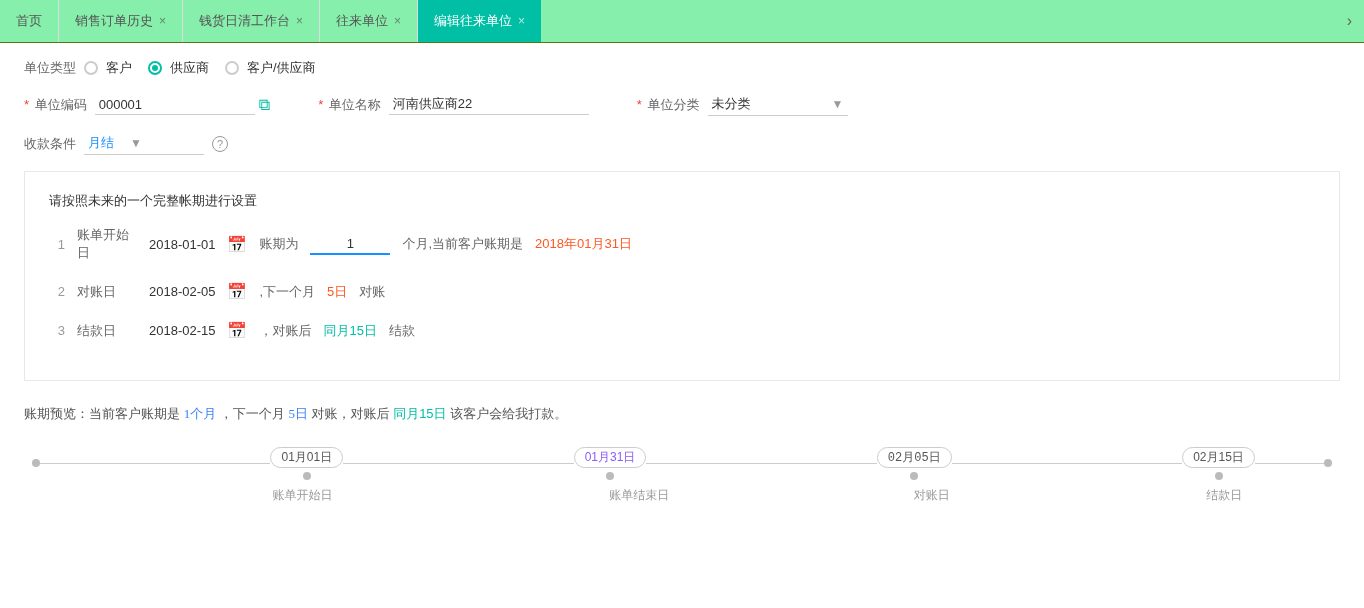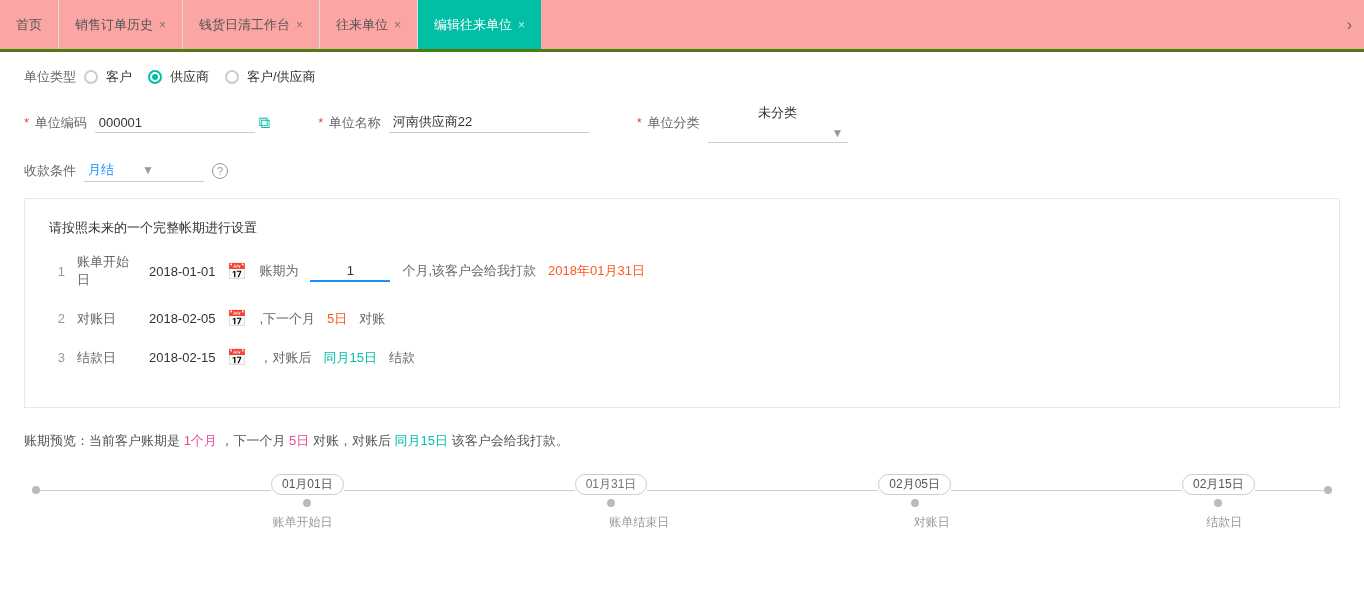--- a/index.html
+++ b/index.html
@@ -2,23 +2,23 @@
 <html><head>
   <meta charset="utf-8">
   <style>
     * { box-sizing: border-box; margin: 0; padding: 0; }
     body { font-family: "Microsoft YaHei", "PingFang SC", sans-serif; font-size: 13px; color: #333; background: #f5f5f5; }
 
     
     .tab-bar {
       display: flex;
       align-items: stretch;
-      background: #fca5a5;
-      border-bottom: 3px solid #4d7c0f;
-      height: 52px;
+      background: #86efac;
+      border-bottom: 1px solid #4d7c0f;
+      height: 43px;
     }
     .tab {
       display: flex;
       align-items: center;
       padding: 0 16px;
       cursor: pointer;
       border-right: 1px solid #ddd;
       font-size: 13px;
       color: #555;
       gap: 6px;
@@ -79,41 +79,41 @@
       padding: 2px 4px;
       font-size: 13px;
       color: #333;
       outline: none;
       width: 160px;
     }
     .input-with-icon { display: flex; align-items: center; gap: 4px; }
     .calendar-icon { color: #00bfa5; font-size: 16px; cursor: pointer; }
 
     .select-wrapper {
-      display: flex; align-items: center; gap: 20px;
+      display: flex; align-items: center; gap: 8px;
       border-bottom: 1px solid #ccc;
       padding: 2px 4px;
       min-width: 120px;
     }
     .select-value { color: #1890ff; font-size: 13px; }
     .dropdown-icon { color: #999; font-size: 12px; }
     .help-icon {
       width: 16px; height: 16px; border-radius: 50%; border: 1px solid #999;
       display: flex; align-items: center; justify-content: center;
       font-size: 11px; color: #999; cursor: pointer;
     }
 
     .field-group {
       display: flex; align-items: center; gap: 8px; margin-right: 40px;
     }
 
     
     .classify-select {
       display: flex; align-items: center; gap: 4px;
-      border-bottom: 1px solid #ccc; padding: 2px 4px; min-width: 140px; flex-direction: column;
+      border-bottom: 1px solid #ccc; padding: 2px 4px; min-width: 140px;
     }
 
     
     .settings-box {
       border: 1px solid #e8e8e8;
       border-radius: 0;
       padding: 20px 24px;
       margin-bottom: 24px;
     }
     .settings-title {
@@ -132,21 +132,21 @@
     .period-input {
       border: none; border-bottom: 2px solid #1890ff;
       width: 80px; text-align: center; font-size: 13px; color: #333; outline: none;
       padding: 2px 4px;
     }
 
     
     .preview-text {
       font-size: 13px; color: #555; margin-bottom: 20px;
     }
-    .preview-text .hl-orange { color: #ec4899; }
+    .preview-text .hl-orange { color: #3b82f6; font-family: Liberation Serif, serif; }
     .preview-text .hl-teal { color: #00bfa5; }
   </style>
 </head>
 <body>
 
 <div class="tab-bar">
   <div class="tab">
     <span>首页</span>
   </div>
   <div class="tab">
@@ -232,21 +232,21 @@
   <div class="settings-box">
     <div class="settings-title">请按照未来的一个完整帐期进行设置</div>
 
     <div class="settings-row">
       <span class="row-num">1</span>
       <span class="row-label">账单开始日</span>
       <span class="date-display">2018-01-01</span>
       <span class="calendar-icon">📅</span>
       <span class="form-label">账期为</span>
       <input class="period-input" type="text" value="1" style="">
-      <span class="form-label">个月,该客户会给我打款</span>
+      <span class="form-label">个月,当前客户账期是</span>
       <span class="highlight-orange">2018年01月31日</span>
     </div>
 
     <div class="settings-row">
       <span class="row-num">2</span>
       <span class="row-label">对账日</span>
       <span class="date-display">2018-02-05</span>
       <span class="calendar-icon">📅</span>
       <span class="form-label">,下一个月</span>
       <span class="highlight-orange">5日</span>
@@ -284,27 +284,27 @@
       <div style="flex:1;height:1px;background:#ccc;"></div>
 
       <div style="display:flex;flex-direction:column;align-items:center;position:relative;">
         <div style="border:1px solid #ccc;border-radius:12px;padding:1px 10px;font-size:12px;color:#555;background:#fff;white-space:nowrap;margin-bottom:4px;">01月01日</div>
         <div style="width:8px;height:8px;border-radius:50%;background:#bbb;"></div>
       </div>
 
       <div style="flex:1;height:1px;background:#ccc;"></div>
 
       <div style="display:flex;flex-direction:column;align-items:center;position:relative;">
-        <div style="border:1px solid #ccc;border-radius:12px;padding:1px 10px;font-size:12px;color:#737373;background:#fff;white-space:nowrap;margin-bottom:4px;">01月31日</div>
+        <div style="border:1px solid #ccc;border-radius:12px;padding:1px 10px;font-size:12px;color:#8b5cf6;background:#fff;white-space:nowrap;margin-bottom:4px;">01月31日</div>
         <div style="width:8px;height:8px;border-radius:50%;background:#bbb;"></div>
       </div>
 
       <div style="flex:1;height:1px;background:#ccc;"></div>
 
-      <div style="display:flex;flex-direction:column;align-items:center;position:relative;">
+      <div style="display:flex;flex-direction:column;align-items:center;position:relative;font-family:Liberation Mono, monospace;">
         <div style="border:1px solid #ccc;border-radius:12px;padding:1px 10px;font-size:12px;color:#555;background:#fff;white-space:nowrap;margin-bottom:4px;">02月05日</div>
         <div style="width:8px;height:8px;border-radius:50%;background:#bbb;"></div>
       </div>
 
       <div style="flex:1;height:1px;background:#ccc;"></div>
 
       <div style="display:flex;flex-direction:column;align-items:center;position:relative;">
         <div style="border:1px solid #ccc;border-radius:12px;padding:1px 10px;font-size:12px;color:#555;background:#fff;white-space:nowrap;margin-bottom:4px;">02月15日</div>
         <div style="width:8px;height:8px;border-radius:50%;background:#bbb;"></div>
       </div>

